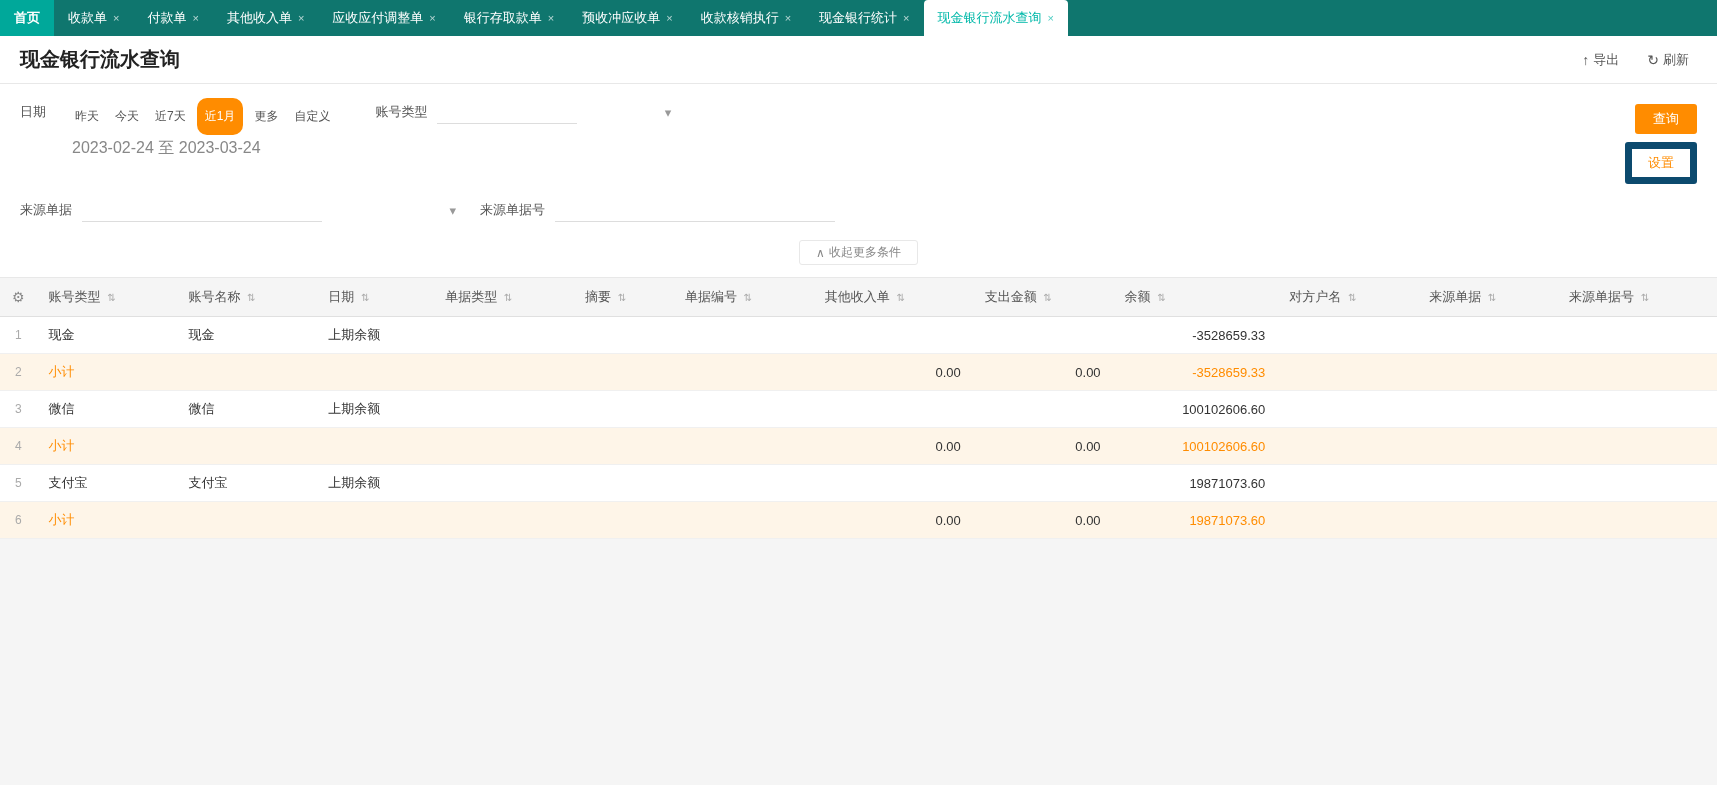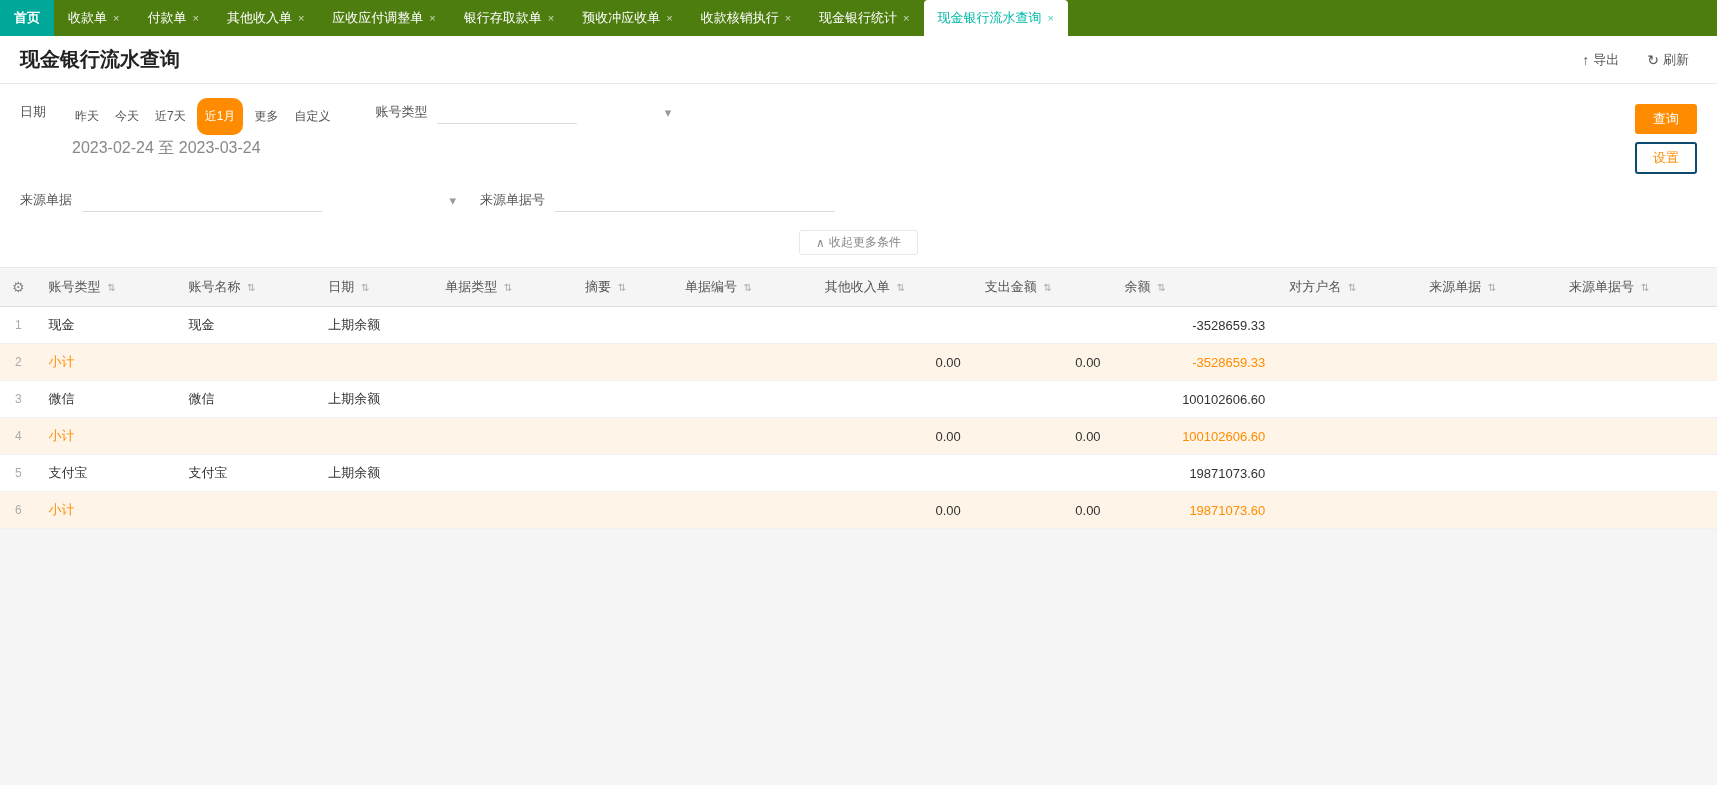--- a/index.html
+++ b/index.html
@@ -1,20 +1,20 @@
 <!DOCTYPE html>
 <html><head>
   <meta charset="utf-8">
   <style>
     * { box-sizing: border-box; margin: 0; padding: 0; }
     body { font-family: 'Microsoft YaHei', Arial, sans-serif; font-size: 13px; background: #f5f5f5; color: #333; }
 
     
     .top-nav {
-      background: #4d7c0f;
+      background: #0f766e;
       display: flex;
       align-items: center;
       height: 36px;
       padding: 0 0;
       overflow: hidden;
     }
     .nav-item {
       height: 36px;
       line-height: 36px;
       padding: 0 14px;
@@ -173,21 +173,21 @@
       border-radius: 3px;
       padding: 6px 18px;
       font-size: 13px;
       cursor: pointer;
       white-space: nowrap;
       margin-top: 6px;
     }
     .btn-settings {
       background: #fff;
       color: #ff8c00;
-      border: 2px solid #0c4a6e;
+      border: 7px solid #0c4a6e;
       border-radius: 3px;
       padding: 5px 16px;
       font-size: 13px;
       cursor: pointer;
       white-space: nowrap;
       margin-top: 4px;
     }
     .right-btns {
       display: flex;
       flex-direction: column;

